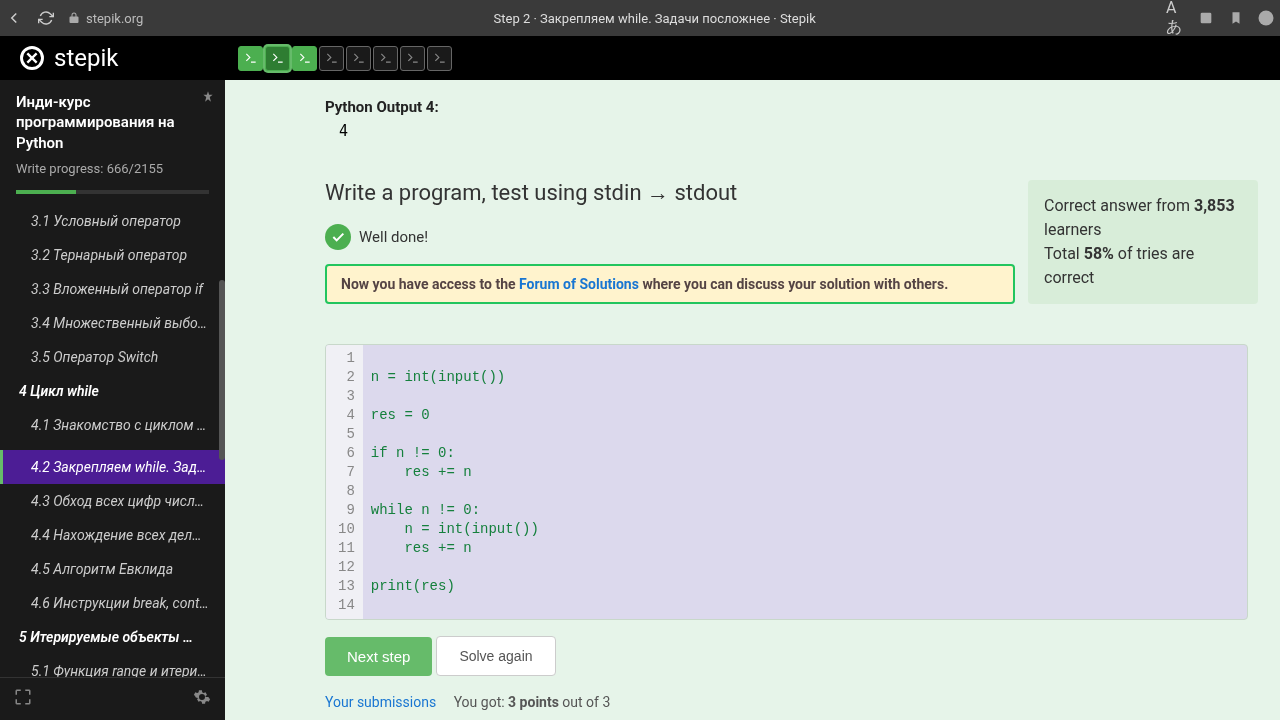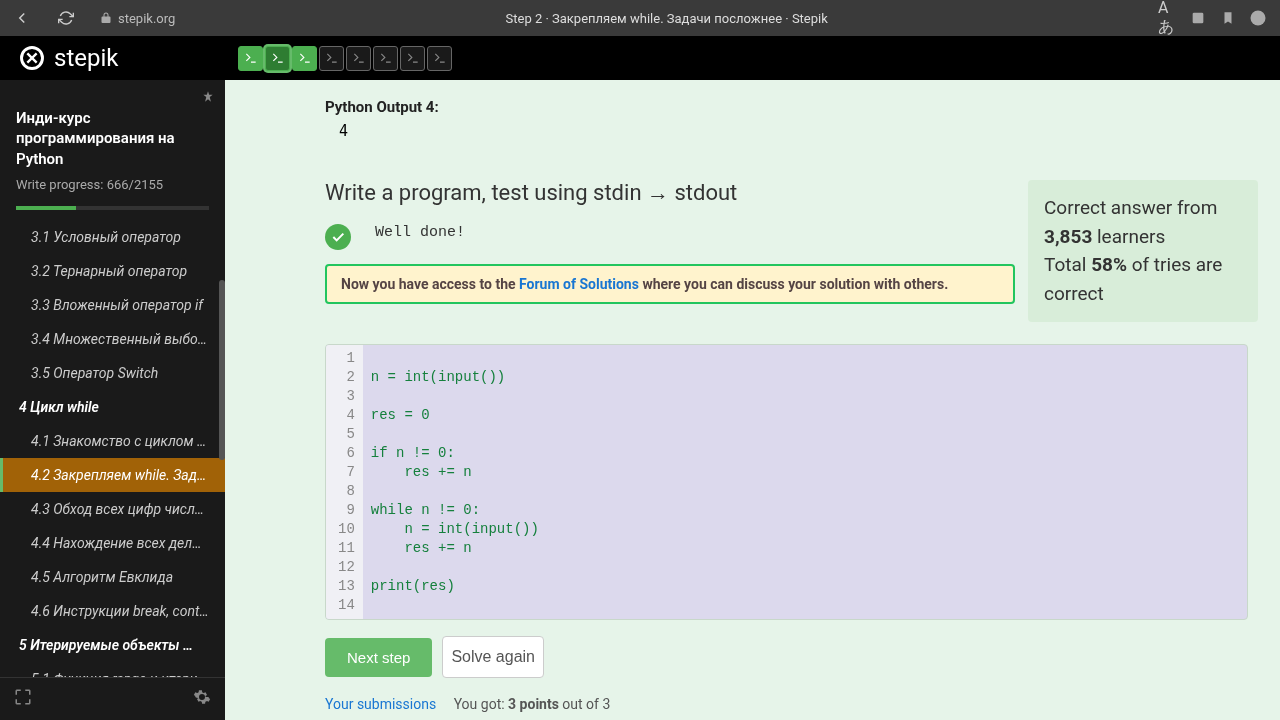--- a/index.html
+++ b/index.html
@@ -1,65 +1,65 @@
 <!DOCTYPE html>
 <html><head>
 <meta charset="utf-8">
 <style>
 * { margin: 0; padding: 0; box-sizing: border-box; }
 body { font-family: -apple-system, BlinkMacSystemFont, "Segoe UI", Roboto, sans-serif; background: #fff; overflow: hidden; }
 
-.browser-bar { height: 36px; background: #3a3a3a; display: flex; align-items: center; padding: 0 12px; gap: 24px; }
+.browser-bar { height: 36px; background: #3a3a3a; display: flex; align-items: center; padding: 0 4px; gap: 12px; }
 .browser-bar .icon-btn { width: 20px; height: 20px; display: flex; align-items: center; justify-content: center; color: #ccc; cursor: pointer; }
 .browser-url { color: #bbb; font-size: 13px; display: flex; align-items: center; gap: 6px; }
 .browser-title { flex: 1; text-align: center; color: #ddd; font-size: 13px; }
 .browser-right { display: flex; gap: 10px; }
 
 .top-header { height: 44px; background: #000; display: flex; align-items: center; padding: 0 18px; }
 .logo { display: flex; align-items: center; gap: 8px; color: #fff; font-size: 24px; font-weight: 400; }
 .logo-icon { width: 28px; height: 28px; }
 .step-tabs { display: flex; gap: 2px; margin-left: 120px; }
 .step-tab { width: 25px; height: 25px; border: 1px solid #666; border-radius: 3px; display: flex; align-items: center; justify-content: center; cursor: pointer; background: #1a1a1a; }
 .step-tab.solved { background: #4caf50; border-color: #4caf50; }
 .step-tab.active { box-shadow: 0 0 0 2px #66bb6a; background: #2e7d32; }
 .step-tab svg { width: 14px; height: 14px; }
 
 .layout { display: flex; height: calc(720px - 36px - 44px); }
 
 .sidebar { width: 225px; background: #1a1a1a; color: #ccc; display: flex; flex-direction: column; position: relative; overflow: hidden; }
-.course-header { padding: 28px 16px 8px; }
+.course-header { padding: 12px 16px 8px; }
 .course-title { color: #fff; font-size: 15px; font-weight: 600; line-height: 1.35; }
 .pin-icon { position: absolute; top: 10px; right: 10px; color: #888; }
 .progress-row { padding: 0 16px 8px; font-size: 13px; color: #aaa; }
 .progress-bar { height: 4px; background: #333; margin: 6px 16px 10px; }
 .progress-fill { height: 100%; background: #4caf50; width: 31%; }
 .nav-list { flex: 1; overflow-y: auto; font-style: italic; }
 .nav-item { padding: 9px 16px 9px 28px; font-size: 14px; cursor: pointer; white-space: nowrap; overflow: hidden; text-overflow: ellipsis; border-left: 3px solid transparent; }
 .nav-item.section { padding-left: 16px; font-weight: 600; color: #fff; }
-.nav-item.active { background: #a16207; color: #fff; border-left-color: #66bb6a; }
+.nav-item.active { background: #4c1d95; color: #fff; border-left-color: #66bb6a; margin-top: 8px; }
 .sidebar-footer { display: flex; justify-content: space-between; padding: 10px 14px; border-top: 1px solid #333; }
 .sidebar-footer .icon-btn { color: #888; cursor: pointer; }
 .sidebar-scroll { position: absolute; right: 0; top: 200px; width: 6px; height: 180px; background: #555; border-radius: 3px; }
 
 .main { flex: 1; background: #e6f4e9; overflow-y: auto; padding: 18px 32px 20px 100px; position: relative; }
 .sample-output { font-weight: 700; font-size: 15px; margin-bottom: 6px; color: #222; }
 .sample-value { font-family: monospace; margin-left: 14px; font-size: 15px; margin-bottom: 40px; }
 .task-title { font-size: 22px; font-weight: 400; color: #333; margin-bottom: 18px; }
-.well-done { display: flex; gap: 24px; margin-bottom: 14px; font-family: Liberation Mono, monospace; }
+.well-done { display: flex; align-items: center; gap: 8px; margin-bottom: 14px; }
 .check-circle { width: 26px; height: 26px; border-radius: 50%; background: #4caf50; display: flex; align-items: center; justify-content: center; color: #fff; }
 .well-done-text { font-size: 15px; color: #333; }
 .forum-banner { background: #fff3cd; border: 2px solid #22c55e; padding: 10px 14px; border-radius: 4px; font-size: 14px; color: #544; max-width: 690px; font-weight: bold; }
 .forum-banner a { color: #1976d2; text-decoration: none; }
-.stats-box { position: absolute; right: 22px; top: 100px; background: #d8edd9; padding: 14px 16px; border-radius: 4px; font-size: 19px; color: #333; width: 230px; line-height: 1.5; }
+.stats-box { position: absolute; right: 22px; top: 100px; background: #d8edd9; padding: 14px 16px; border-radius: 4px; font-size: 16px; color: #333; width: 230px; line-height: 1.5; }
 .code-editor { margin-top: 40px; border: 1px solid #c8d8ca; border-radius: 4px; background: #dcd9ed; display: flex; font-family: 'Courier New', monospace; font-size: 14px; line-height: 19px; overflow: hidden; }
 .gutter { background: #f0f0f5; color: #888; text-align: right; padding: 4px 8px 4px 12px; user-select: none; }
 .code-lines { padding: 4px 8px; flex: 1; white-space: pre; color: #15803d; }
-.actions { margin-top: 16px; display: flex; gap: 10px; align-items: center; }
+.actions { margin-top: 16px; display: flex; gap: 4px; align-items: center; }
 .btn-primary { background: #66bb6a; color: #fff; border: none; padding: 11px 22px; border-radius: 4px; font-size: 15px; cursor: pointer; }
-.btn-secondary { background: #fff; color: #555; border: 1px solid #ccc; padding: 11px 8px; border-radius: 4px; font-size: 16px; cursor: pointer; }
+.btn-secondary { background: #fff; color: #555; border: 1px solid #ccc; padding: 11px 22px; border-radius: 4px; font-size: 14px; cursor: pointer; }
 .submissions-row { margin-top: 18px; font-size: 14px; color: #555; }
 .submissions-row a { color: #1976d2; text-decoration: none; margin-right: 14px; }
 </style>
 </head>
 <body>
 
 <div class="browser-bar">
   <div class="icon-btn">
       <svg viewBox="0 0 24 24" width="18" height="18" fill="none" stroke="currentColor" stroke-width="2">
         <path d="M15 18l-6-6 6-6"></path>

